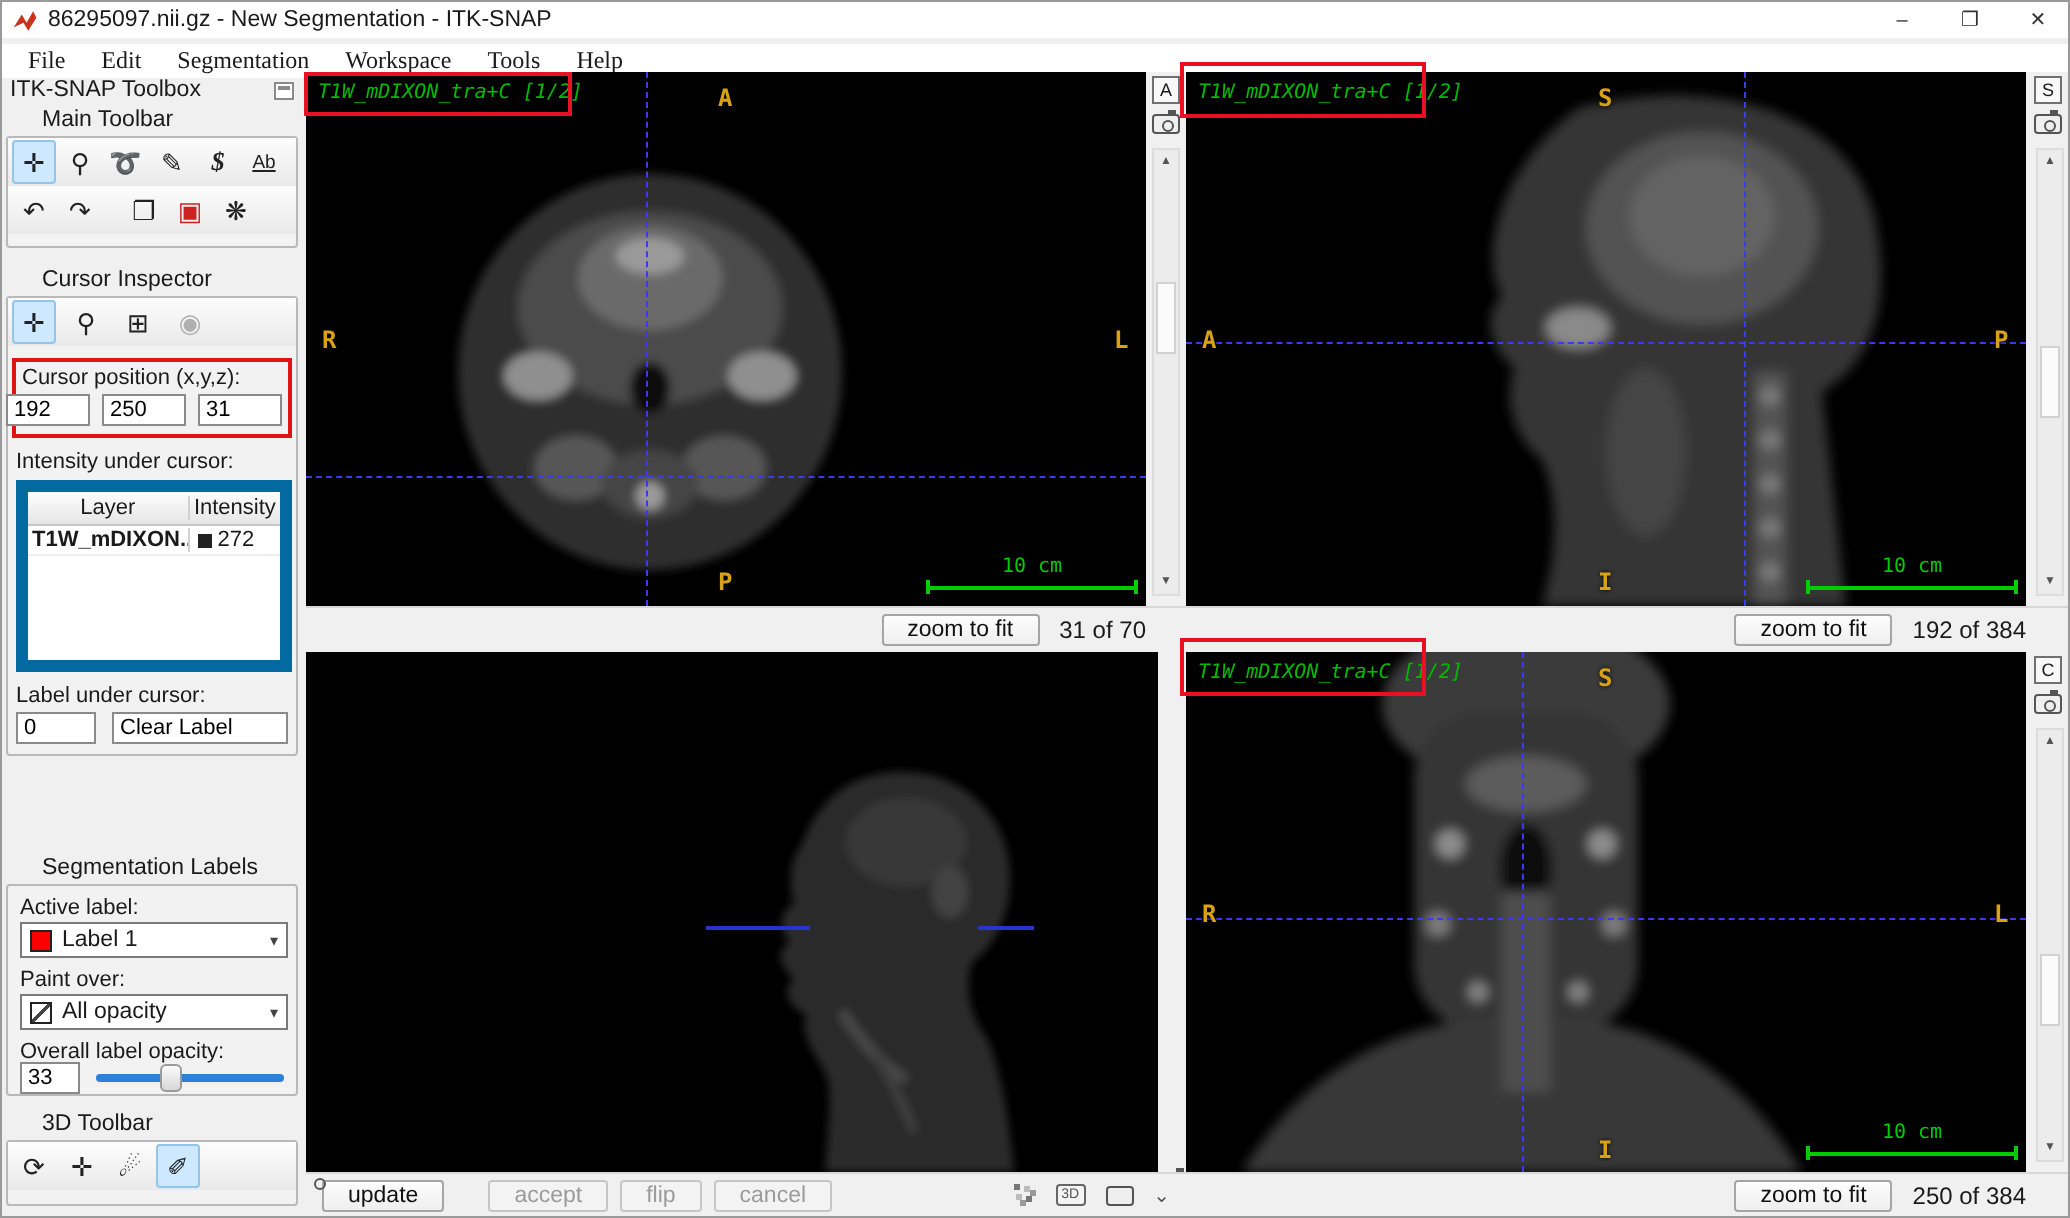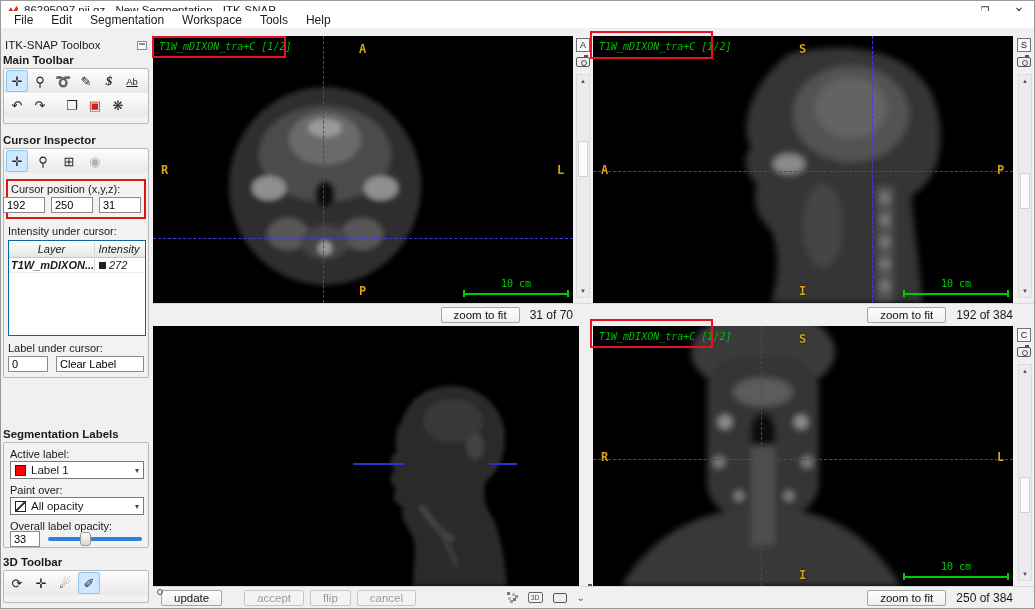--- a/index.html
+++ b/index.html
@@ -10,51 +10,51 @@
     border: 1px solid #9a9a9a; font-size: 12px; color: #1a1a1a;
   }
   
   .titlebar { position:absolute; left:0; top:0; width:1035px; height:18px;
     background:#ffffff; display:flex; align-items:center; padding-left:5px; }
   .titlebar .logo { width:13px; height:13px; margin-right:5px; }
   .titlebar .title { font-size:11.5px; }
   .win-controls { margin-left:auto; display:flex; height:100%; }
   .win-controls span { width:34px; display:flex; align-items:center; justify-content:center;
     font-size:10px; color:#333; }
-  .menubar { position:absolute; left:0; top:10px; width:1035px; height:17px;
-    background:#ffffff; display:flex; align-items:center; padding-left:4px; }
+  .menubar { position:absolute; left:0; top:21px; width:1035px; height:17px;
+    background:#ffffff; display:flex; align-items:center; padding-left:4px;font-family:Liberation Serif, serif; }
   .menubar span { padding:0 9px; font-size:12px; }
   
   .tb-header { position:absolute; left:4px; top:37px; width:142px; height:14px;
     display:flex; align-items:center; font-size:11.5px; }
   .float-icon { margin-left:auto; width:10px; height:9px; border:1px solid #8a8a8a;
     background:#fff; position:relative; }
   .float-icon::before { content:""; position:absolute; left:1px; top:1px; right:1px;
     height:2px; background:#8a8a8a; }
-  .sec-label { position:absolute; left:2px; font-weight:bold; font-size:11.5px; }
+  .sec-label { position:absolute; left:20px; font-weight:normal; font-size:11.5px; }
   .groupbox { position:absolute; left:2px; width:146px; border:1px solid #b9b9b9;
     border-radius:2px; background:#f2f2f2; }
   .toolrow { display:flex; gap:1px; padding:1px 2px;
     background:linear-gradient(#fdfdfd,#e9e9e9); }
   .tbtn { width:22px; height:22px; display:flex; align-items:center; justify-content:center;
     font-size:13px; color:#222; border:1px solid transparent; border-radius:2px; }
   .tbtn.active { background:#cde8ff; border-color:#8fc6ee; }
   .tbtn.disabled { color:#b0b0b0; }
   .tbtn .small-glyph { font-size:9.5px; text-decoration:underline; }
   .tbtn .dollar { font-family:"Liberation Serif",serif; font-style:italic; font-weight:bold; }
   .red-glyph { color:#cc2222; }
   .gap8 { width:8px; }
   
   .redbox { position:absolute; left:2px; border:2px solid #e11414; }
   .ci-label { font-size:11px; padding:2px 3px 0 3px; }
   .ci-inputs { display:flex; gap:6px; padding:2px 3px 4px 13px;justify-content:flex-end; }
   .ci-inputs input { width:42px; height:16px; border:1px solid #8a8a8a; font-size:11px;
     padding:0 3px; font-family:"Liberation Sans",sans-serif; }
   .plain-label { position:absolute; font-size:11px; }
-  .itable { position:absolute; background:#fff; border:1px solid #0369a1; font-size:11px;font-style:italic; }
+  .itable { position:absolute; background:#fff; border:6px solid #0369a1; font-size:11px; }
   .itable .hdr { display:flex; height:17px; background:linear-gradient(#fdfdfd,#e6e6e6);
     border-bottom:1px solid #c8c8c8; align-items:center; }
   .itable .hdr span { text-align:center; }
   .itable .c1 { width:86px; border-right:1px solid #d2d2d2; }
   .itable .c2 { width:48px; }
   .itable .row { display:flex; height:15px; align-items:center; border-bottom:1px solid #eee; }
   .itable .row .c1 { font-weight:bold; padding-left:2px; white-space:nowrap; overflow:hidden; }
   .itable .row .c2 { display:flex; align-items:center; gap:3px; padding-left:4px; }
   .sw-dark { width:7px; height:7px; background:#222; display:inline-block; }
   .luc-inputs { position:absolute; display:flex; gap:8px; }

